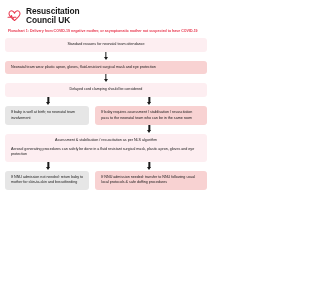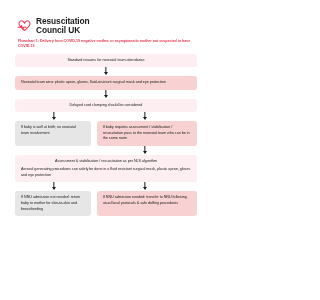--- a/index.html
+++ b/index.html
@@ -6,21 +6,21 @@
   html, body {
     width: 212px; height: 300px;
     background: #ffffff;
     font-family: "Liberation Sans", sans-serif;
     overflow: hidden;
   }
   .page {
     position: relative;
     width: 212px; height: 300px;
     background: #ffffff;
-    padding: 10px;
+    padding: 0;
   }
 
   
   .header {
     padding: 7px 7px 0 7px;
     display: flex;
     align-items: flex-start;
     gap: 4px;
   }
   .logo-mark {

